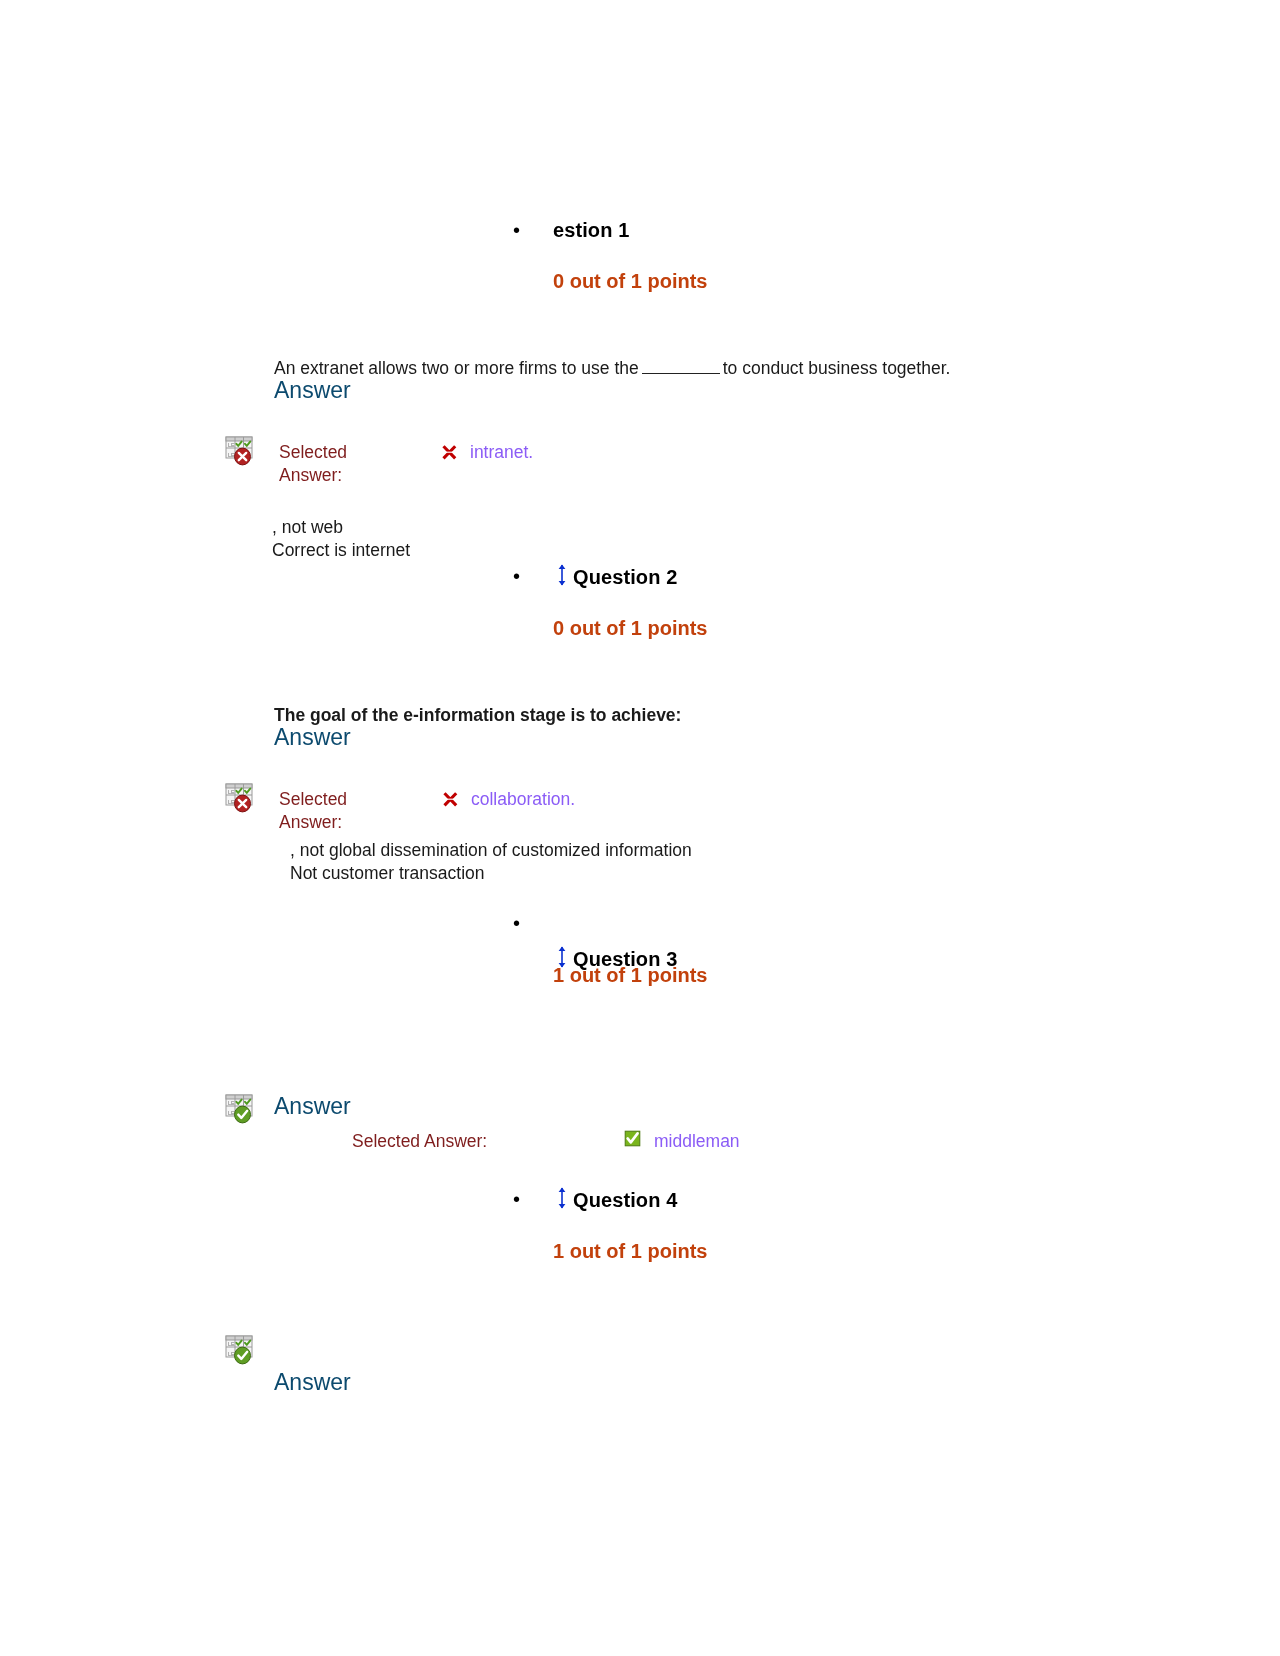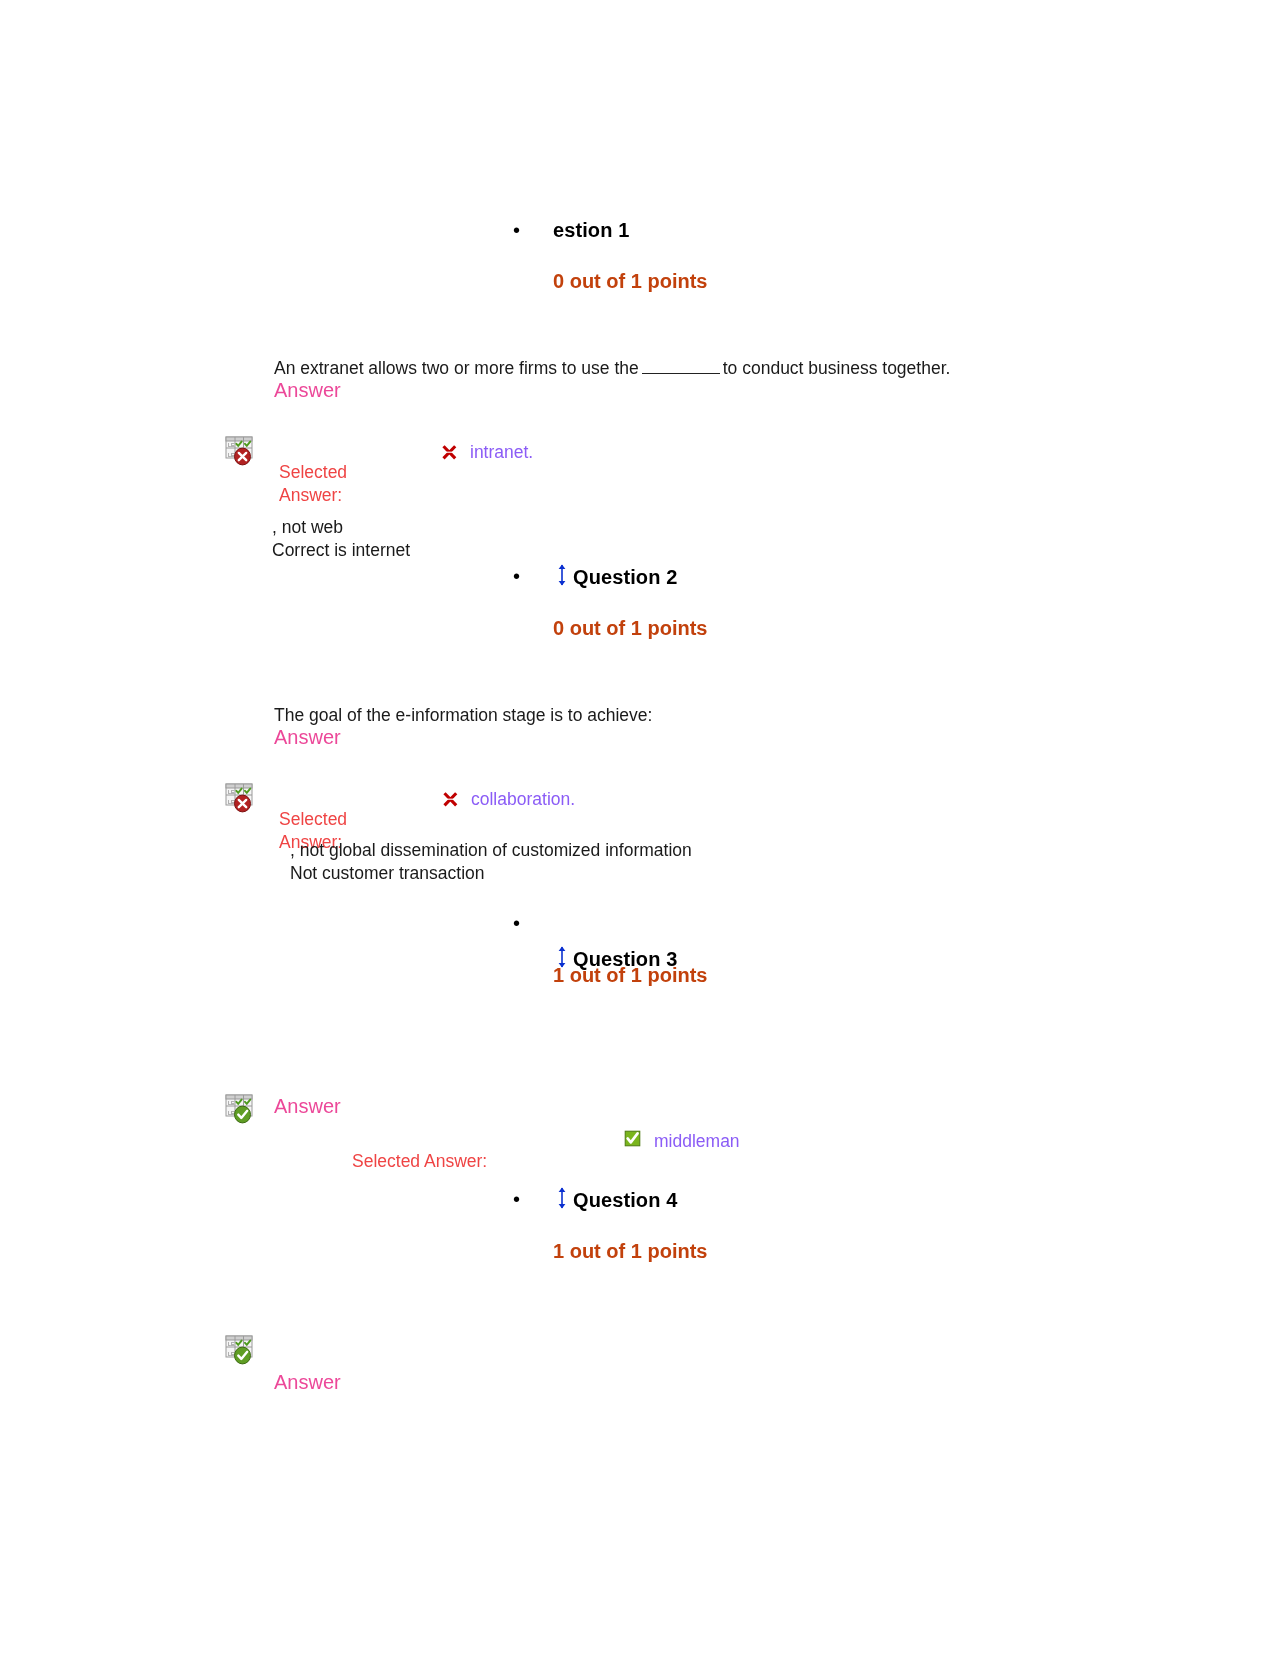--- a/index.html
+++ b/index.html
@@ -64,31 +64,30 @@
   .blank {
     display: inline-block;
     border-bottom: 1.6px solid #222;
     width: 78px;
     height: 13px;
     margin: 0 3px;
     vertical-align: baseline;
   }
   .ans-label {
     position: absolute;
-    font-size: 20px;
-    line-height: 22.5px;
-    color: #ec4899;
+    font-size: 23px;
+    line-height: 22.5px;
+    color: #0c4a6e;
   }
   .sel-label {
     position: absolute;
     font-size: 17.5px;
     line-height: 22.5px;
-    color: #ef4444;
+    color: #7f1d1d;
     white-space: pre;
-    margin-top: 20px;
   }
   .sel-value {
     position: absolute;
     font-size: 17.5px;
     line-height: 22.5px;
     color: #8b5cf6;
     white-space: nowrap;
   }
   .feedback {
     position: absolute;
@@ -171,21 +170,21 @@
       <svg viewBox="0 0 10 22" width="10" height="22">
         <path d="M5 1 L5 21" stroke="#0a30d0" stroke-width="1.6"></path>
         <path d="M5 0.5 L1.6 5 L8.4 5 Z" fill="#0a30d0"></path>
         <path d="M5 21.5 L1.6 17 L8.4 17 Z" fill="#0a30d0"></path>
       </svg>
     </span><span>Question 2</span>
   </div>
 
   <div class="q-points" style="left:553px; top:617px;">0 out of 1 points</div>
 
-  <div class="q-text" style="left:274px; top:704px; width:820px;">
+  <div class="q-text" style="left:274px; top:704px; width:820px;font-weight:bold;">
     <span>The goal of the e-information stage is to achieve:</span>
   </div>
 
   <div class="ans-label" style="left:274px; top:726px;">Answer</div>
 
   <span class="grid-icon" style="left:224px; top:779px;">
     <svg viewBox="0 0 34 34" width="34" height="34">
       <rect x="2" y="5" width="26" height="21" fill="#f5f5f5" stroke="#9a9a9a" stroke-width="1"></rect>
       <rect x="2" y="5" width="26" height="4" fill="#cfcfcf" stroke="#9a9a9a" stroke-width="1"></rect>
       <line x1="11" y1="5" x2="11" y2="26" stroke="#9a9a9a" stroke-width="1"></line>

